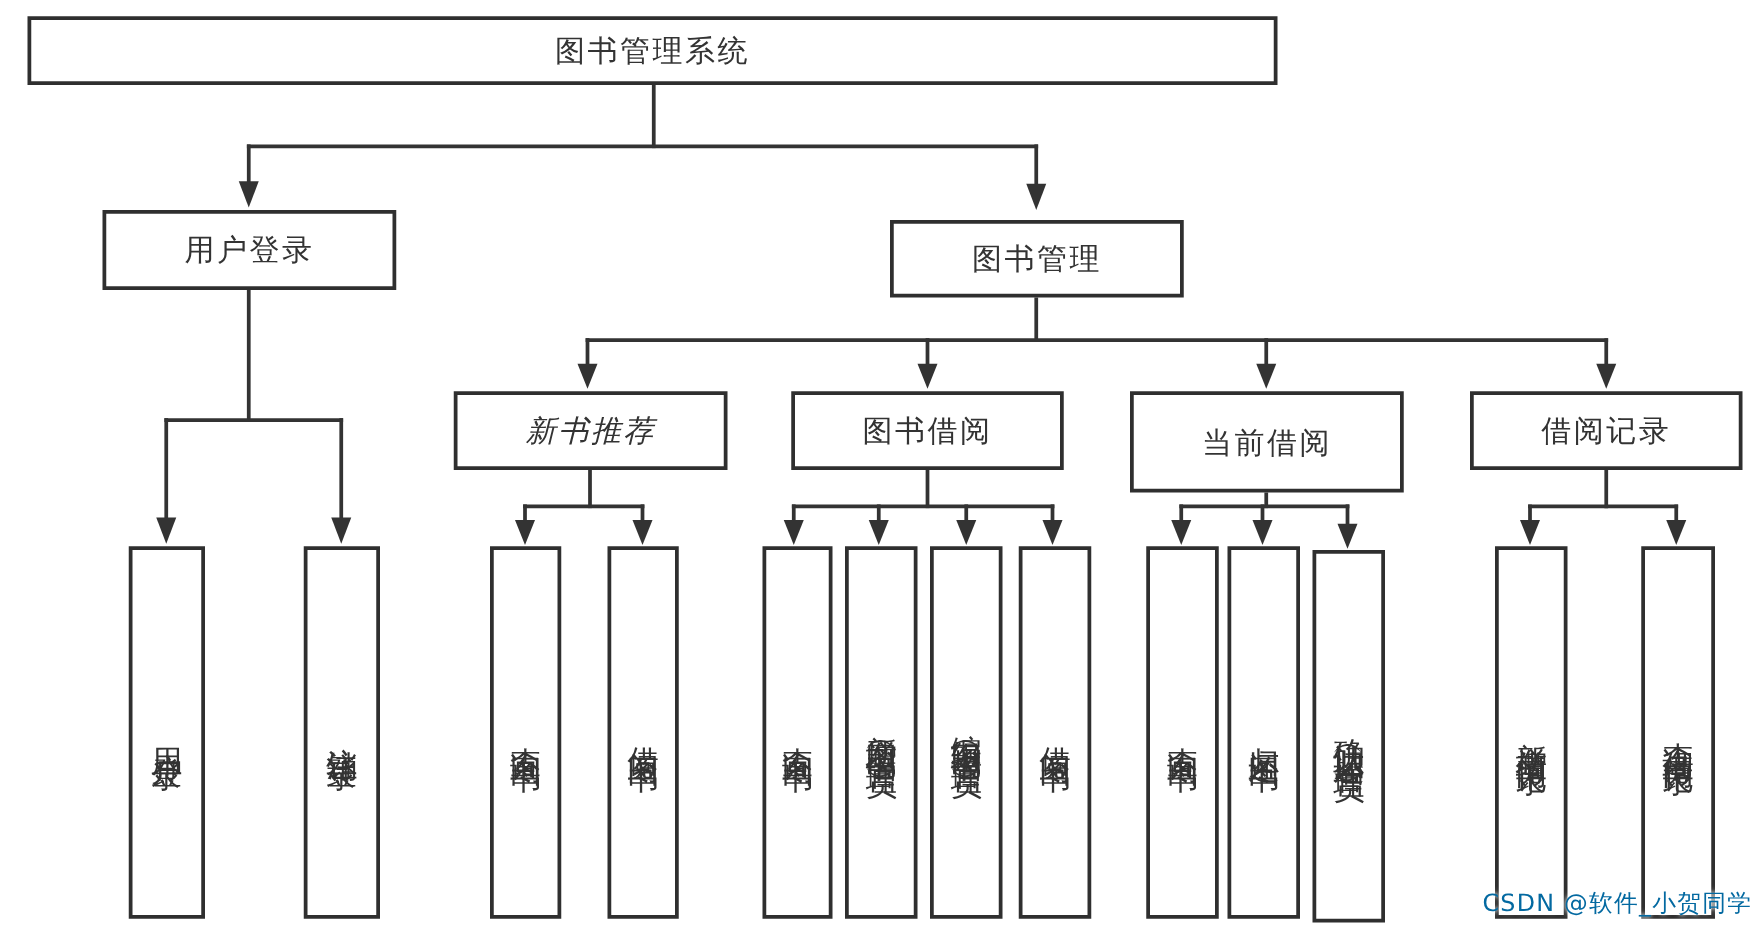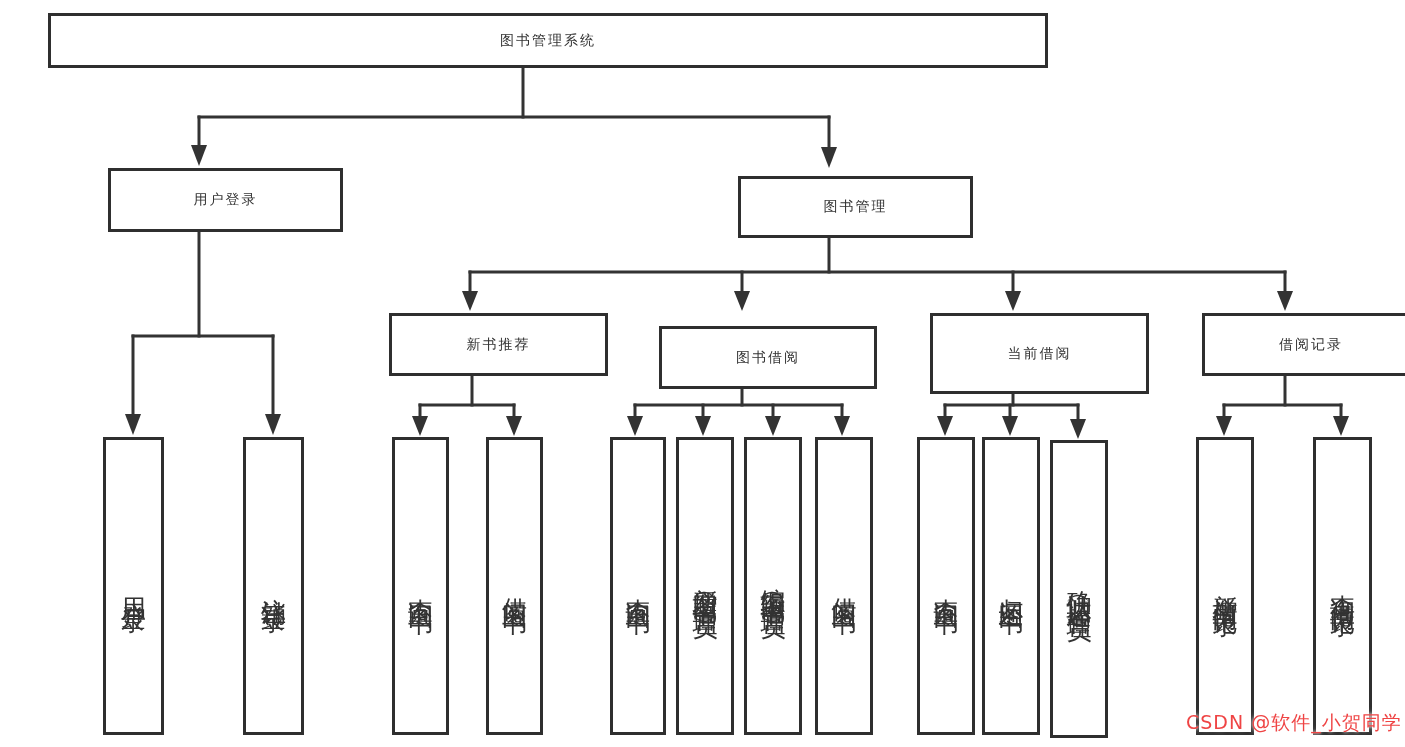--- a/index.html
+++ b/index.html
@@ -38,43 +38,42 @@
     position: absolute;
     box-sizing: border-box;
     border: 3px solid #2f2f2f;
     background: #ffffff;
     display: flex;
     align-items: center;
     justify-content: center;
     z-index: 2;
   }
   .hbox {
-    font-size: 14px;
+    font-size: 24px;
     letter-spacing: 2px;
     color: #333333;
-    margin-left: 26px;
   }
   .vbox {
     font-size: 25px;
     color: #333333;
   }
   .vtext {
     writing-mode: vertical-rl;
     text-orientation: mixed;
     letter-spacing: 4px;
     line-height: 1;
     white-space: nowrap;
   }
   .watermark {
     position: absolute;
     left: 1186px;
     top: 710px;
     font-size: 19px;
     letter-spacing: 1px;
-    color: #ef4444;
+    color: #0369a1;
     z-index: 5;
     white-space: nowrap;
     text-shadow: 0 0 3px #ffffff, 0 0 6px #ffffff;
   }
 </style>
 </head>
 <body>
 
 <div class="stage">
 
@@ -158,24 +157,24 @@
     <span>图书管理系统</span>
   </div>
 
   <div class="node hbox" style="left:82px; top:168px; width:235px; height:64px;">
     <span>用户登录</span>
   </div>
   <div class="node hbox" style="left:712px; top:176px; width:235px; height:62px;">
     <span>图书管理</span>
   </div>
 
-  <div class="node hbox" style="left:363px; top:313px; width:219px; height:63px;">
+  <div class="node hbox" style="left:363px; top:313px; width:219px; height:63px;font-style:italic;">
     <span>新书推荐</span>
   </div>
-  <div class="node hbox" style="left:633px; top:326px; width:218px; height:63px;">
+  <div class="node hbox" style="left:633px; top:313px; width:218px; height:63px;">
     <span>图书借阅</span>
   </div>
   <div class="node hbox" style="left:904px; top:313px; width:219px; height:81px;">
     <span>当前借阅</span>
   </div>
   <div class="node hbox" style="left:1176px; top:313px; width:218px; height:63px;">
     <span>借阅记录</span>
   </div>
 
   <div class="node vbox" style="left:103px; top:437px; width:61px; height:298px;">

